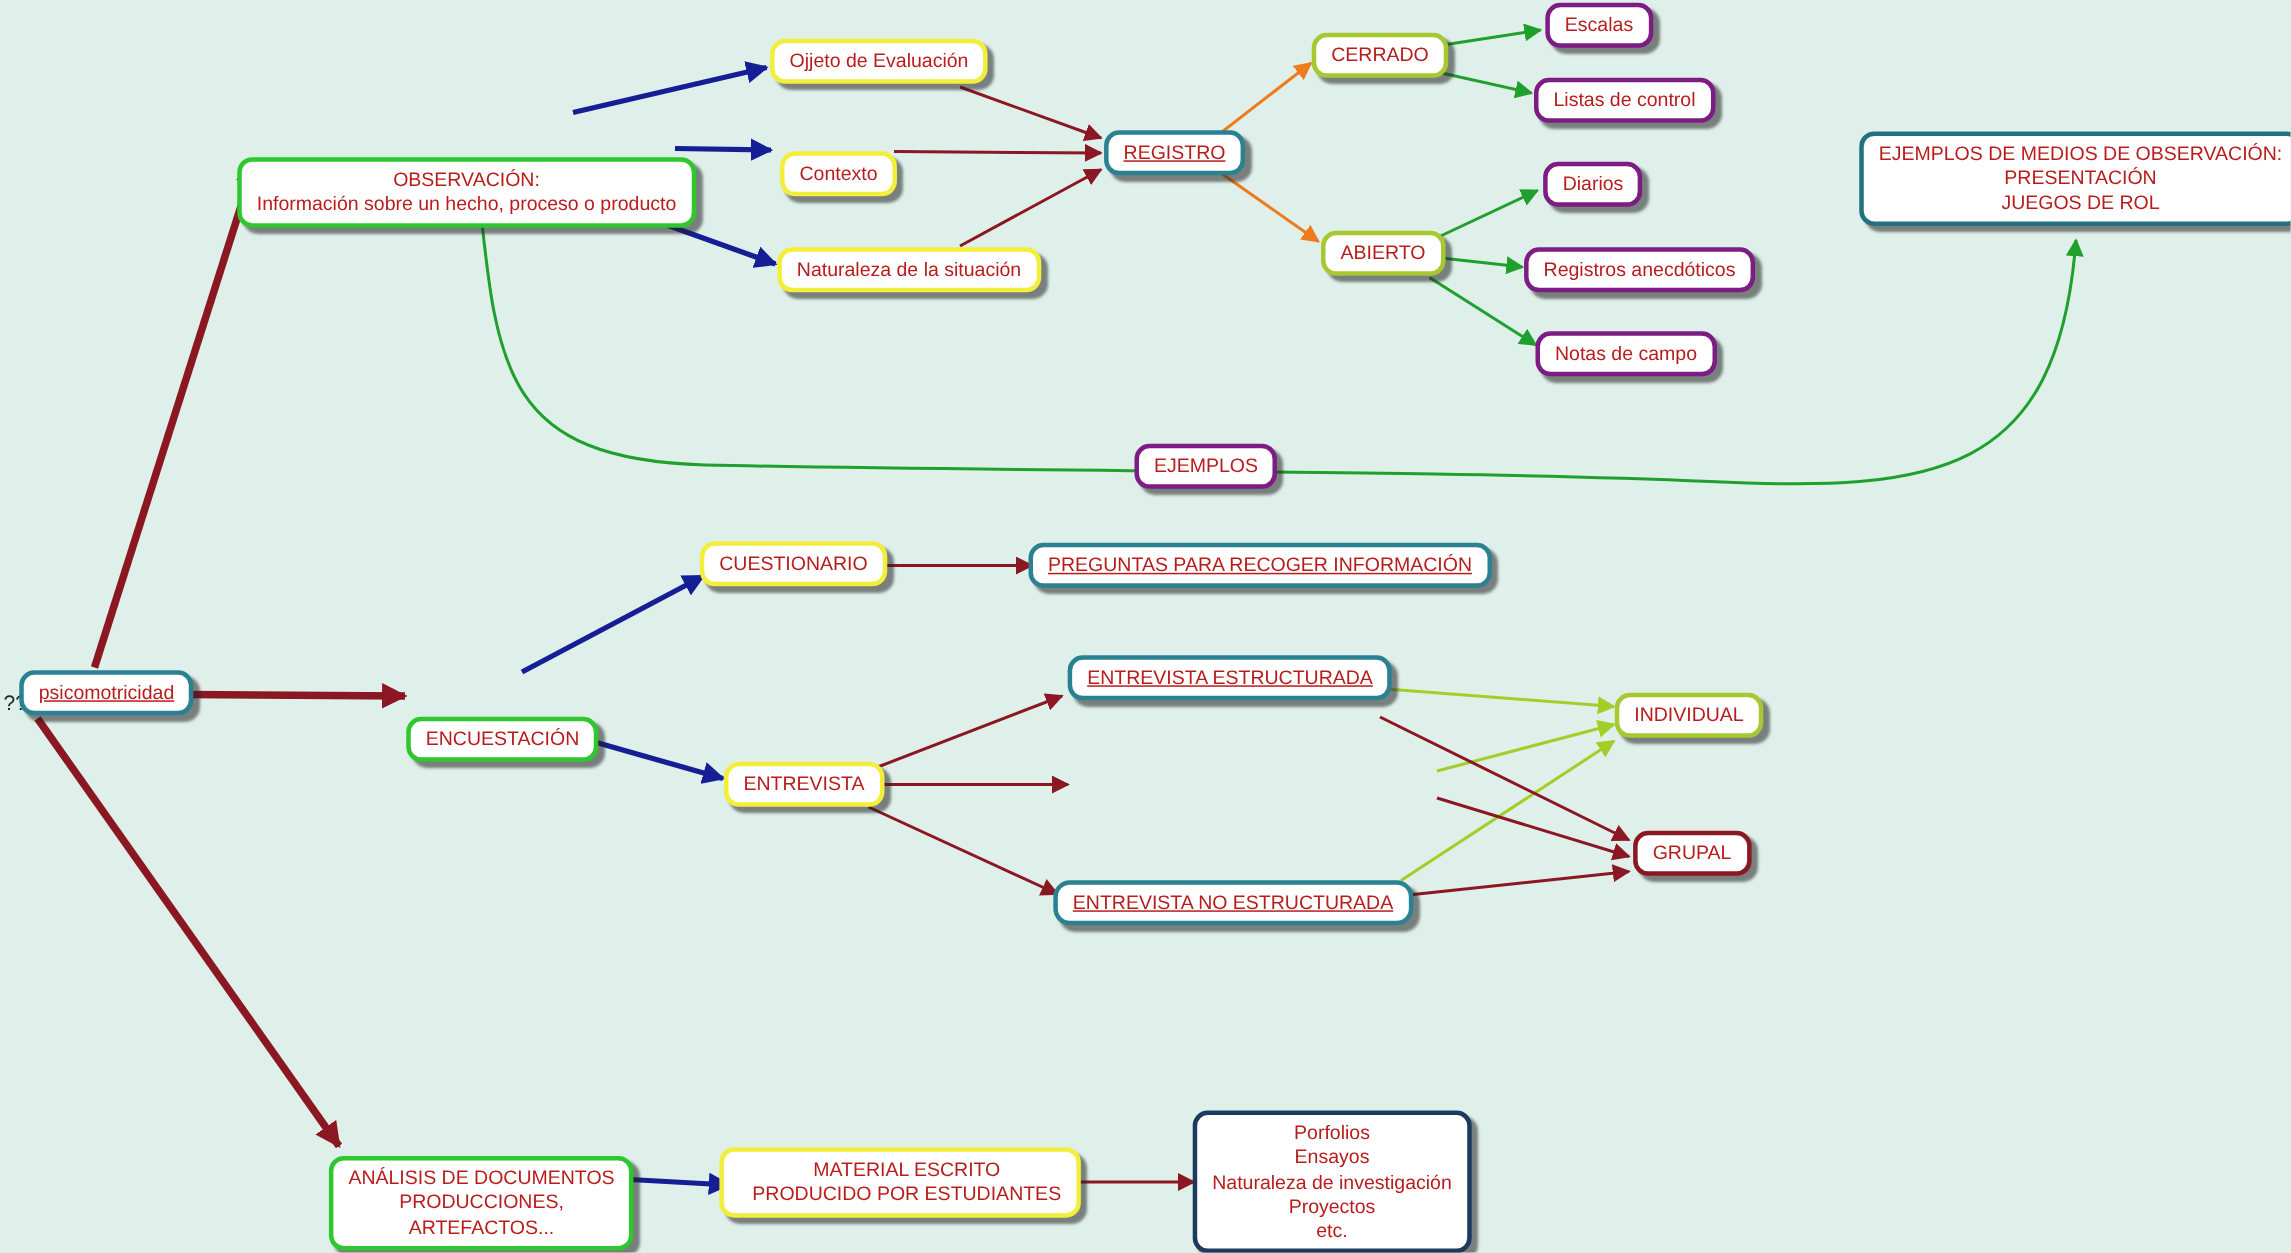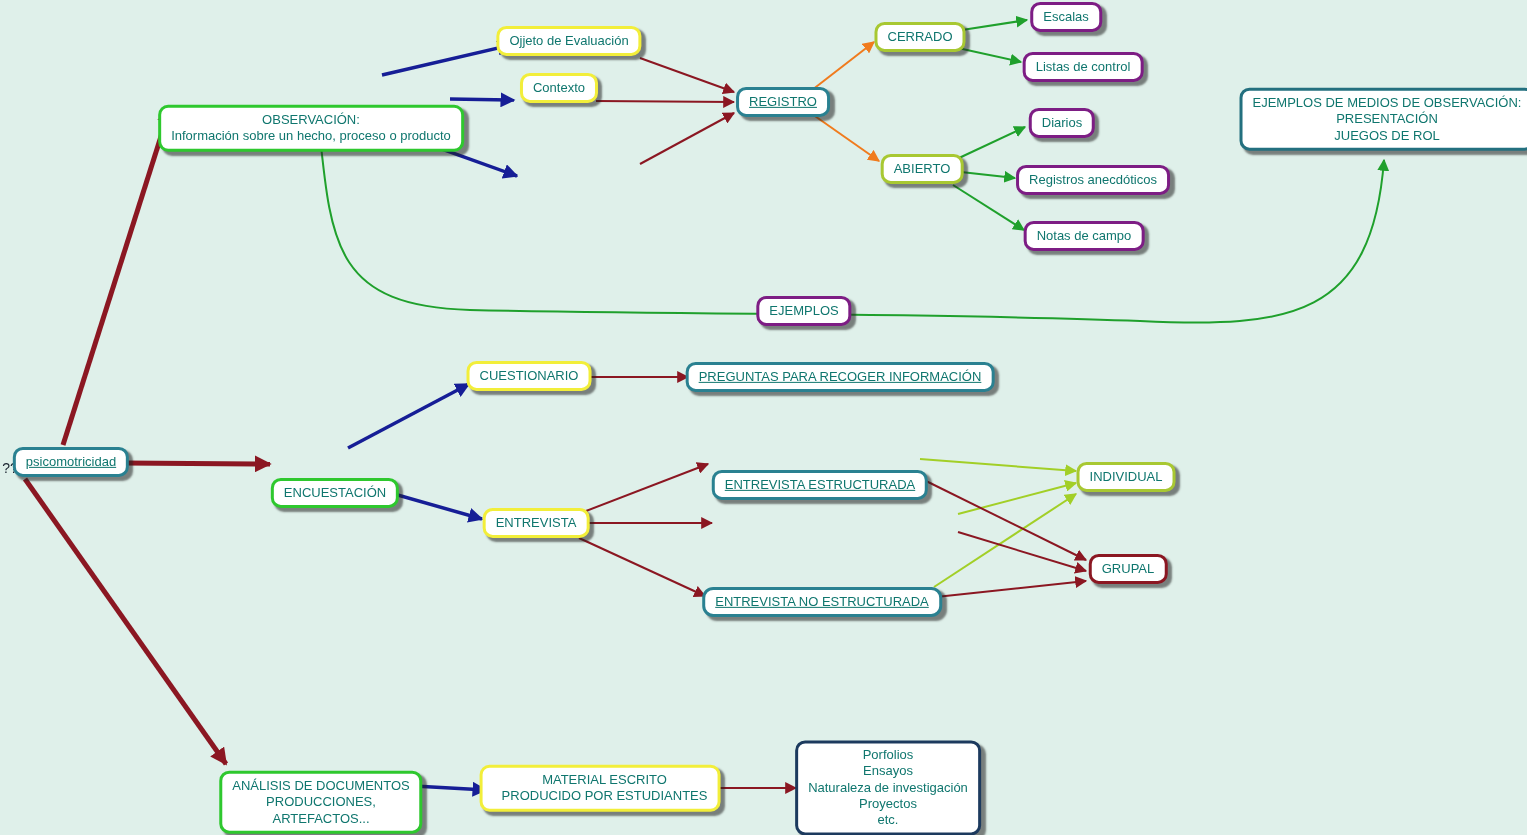--- a/index.html
+++ b/index.html
@@ -15,21 +15,21 @@
   #nodes-layer{position:absolute;left:0;top:0;width:100%;height:100%;z-index:2;pointer-events:none;}
   .node{
     position:absolute;
     transform:translate(-50%,-50%);
     background:#ffffff;
     border:3px solid #888;
     border-radius:10px;
     padding:4px 10px;
     text-align:center;
     font-size:13px;
-    color:#0f766e;
+    color:#b91c1c;
     box-shadow:4px 4px 2px rgba(35,35,35,0.55);
     pointer-events:auto;
     line-height:1.25;
   }
   .node .line{white-space:nowrap;}
   .style-teal   {border-color:#2a8191;text-decoration:underline;}
   .style-tealbox{border-color:#23707f;}
   .style-green  {border-color:#2ec82e;margin-top:28px;}
   .style-yellow {border-color:#f2ee3a;}
   .style-yellowgreen{border-color:#a8c832;}
@@ -103,25 +103,28 @@
       <div class="node style-plain" style="left: 14px; top: 469px;">
         <div class="line">???</div>
       </div>
       <div class="node style-teal" style="left: 71px; top: 462px;">
         <div class="line">psicomotricidad</div>
       </div>
       <div class="node style-green" style="left: 311px; top: 100px;">
         <div class="line">OBSERVACIÓN:</div>
         <div class="line">Información sobre un hecho, proceso o producto</div>
       </div>
-      <div class="node style-yellow" style="left: 569px; top: 41px;">
+      <div class="node style-yellow" style="left: 586px; top: 41px;">
         <div class="line">Ojjeto de Evaluación</div>
       </div>
-      <div class="node style-yellow" style="left: 559px; top: 88px;">
+      <div class="node style-yellow" style="left: 559px; top: 116px;">
         <div class="line">Contexto</div>
+      </div>
+      <div class="node style-yellow" style="left: 606px; top: 180px;">
+        <div class="line">Naturaleza de la situación</div>
       </div>
       <div class="node style-teal" style="left: 783px; top: 102px;">
         <div class="line">REGISTRO</div>
       </div>
       <div class="node style-yellowgreen" style="left: 920px; top: 37px;">
         <div class="line">CERRADO</div>
       </div>
       <div class="node style-yellowgreen" style="left: 922px; top: 169px;">
         <div class="line">ABIERTO</div>
       </div>
@@ -153,21 +156,21 @@
       </div>
       <div class="node style-teal" style="left: 840px; top: 377px;">
         <div class="line">PREGUNTAS PARA RECOGER INFORMACIÓN</div>
       </div>
       <div class="node style-green" style="left: 335px; top: 465px;">
         <div class="line">ENCUESTACIÓN</div>
       </div>
       <div class="node style-yellow" style="left: 536px; top: 523px;">
         <div class="line">ENTREVISTA</div>
       </div>
-      <div class="node style-teal" style="left: 820px; top: 485px;">
+      <div class="node style-teal" style="left: 820px; top: 452px;">
         <div class="line">ENTREVISTA ESTRUCTURADA</div>
       </div>
       <div class="node style-teal" style="left: 822px; top: 602px; border-radius: 11px;">
         <div class="line">ENTREVISTA NO ESTRUCTURADA</div>
       </div>
       <div class="node style-yellowgreen" style="left: 1126px; top: 477px;">
         <div class="line">INDIVIDUAL</div>
       </div>
       <div class="node style-darkred" style="left: 1128px; top: 569px;">
         <div class="line">GRUPAL</div>

